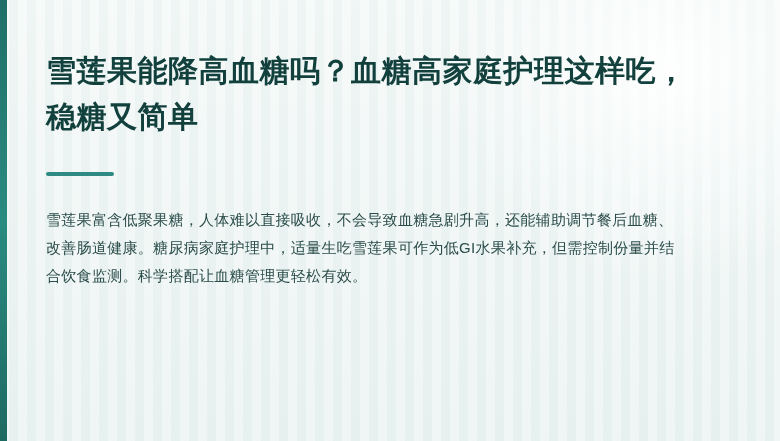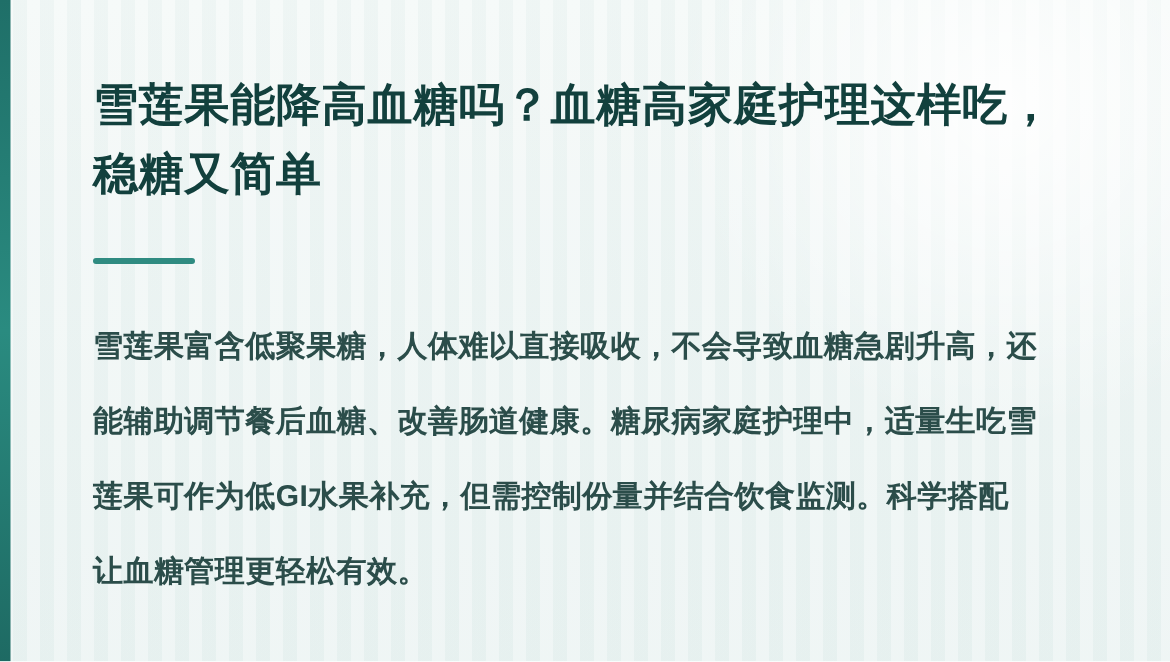--- a/index.html
+++ b/index.html
@@ -47,47 +47,46 @@
   .accent-bar {
     position: absolute;
     left: 0;
     top: 0;
     width: 7px;
     height: 441px;
     background: linear-gradient(180deg, #1f6f68 0%, #2a8b80 50%, #1e6a63 100%);
   }
   .content {
     position: relative;
-    padding: 48px 56px 0 62px;
+    padding: 48px 56px 0 46px;
     box-sizing: border-box;
   }
   .title {
     margin: 0;
     font-size: 30px;
     line-height: 46px;
     font-weight: bold;
     color: #12403d;
     letter-spacing: 0.5px;
     max-width: 660px;
   }
   .divider {
     margin-top: 32px;
     width: 68px;
     height: 4px;
     border-radius: 2px;
     background: #2f8b81;
   }
   .body-text {
     margin-top: 30px;
-    font-size: 20px;
-    line-height: 50px;
+    font-size: 15px;
+    line-height: 28px;
     color: #2b4d4a;
     max-width: 630px;
     letter-spacing: 0.3px;
-    font-weight: bold;
   }
 </style>
 </head>
 <body>
 
 <div class="card">
   <div class="texture"></div>
   <div class="glow"></div>
   <div class="accent-bar"></div>
 

